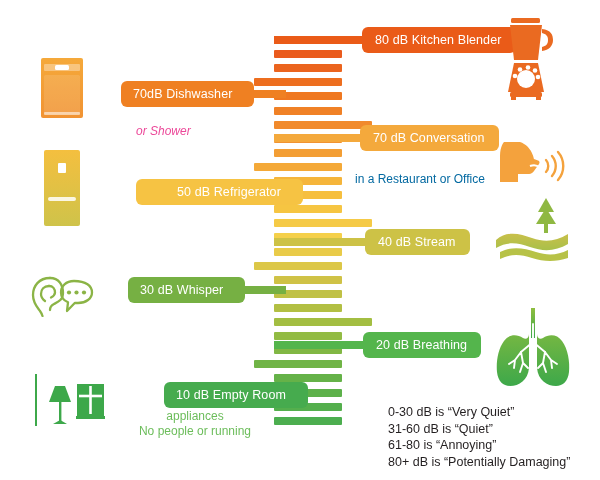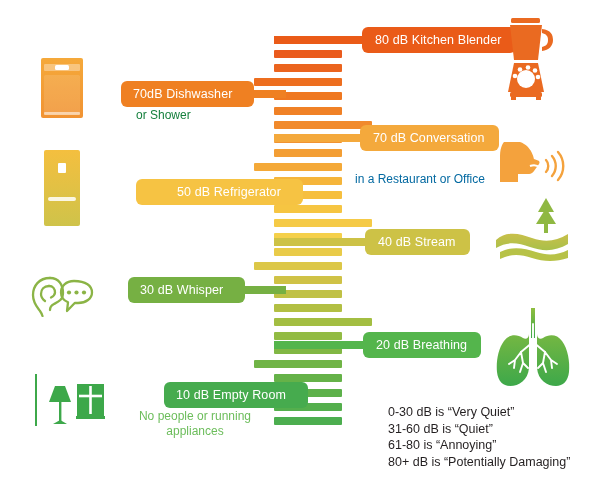--- a/index.html
+++ b/index.html
@@ -78,21 +78,21 @@
 
   <div class="stub" style="left:274px;top:36px;width:96px;background:#ea5b18;"></div>
   <div class="pill right" style="left:362px;top:27px;background:#ea5b18;">
     <span>80 dB Kitchen Blender</span>
   </div>
 
   <div class="stub" style="left:228px;top:90px;width:58px;background:#ef8022;"></div>
   <div class="pill left" style="left:121px;top:81px;background:#ef8022;">
     <span>70dB Dishwasher</span>
   </div>
-  <div class="sub" style="left:136px;top:108px;color:#15803d;">or Shower</div>
+  <div class="sub" style="left:136px;top:124px;color:#ec4899;font-style:italic;">or Shower</div>
 
   <div class="stub" style="left:274px;top:134px;width:92px;background:#f4a93c;"></div>
   <div class="pill right" style="left:360px;top:125px;background:#f4a93c;">
     <span>70 dB Conversation</span>
   </div>
   <div class="sub" style="left:355px;top:172px;color:#0369a1;">in a Restaurant or Office</div>
 
   <div class="stub" style="left:228px;top:188px;width:58px;background:#f6c343;"></div>
   <div class="pill left" style="left:136px;top:179px;background:#f6c343;padding-left:41px;">
     <span>50 dB Refrigerator</span>
@@ -111,22 +111,22 @@
   <div class="stub" style="left:274px;top:341px;width:94px;background:#54b54c;"></div>
   <div class="pill right" style="left:363px;top:332px;background:#54b54c;">
     <span>20 dB Breathing</span>
   </div>
 
   <div class="stub" style="left:228px;top:391px;width:58px;background:#46ab4e;"></div>
   <div class="pill left" style="left:120px;top:382px;background:#46ab4e;margin-left:44px;">
     <span>10 dB Empty Room</span>
   </div>
   <div class="sub center" style="left:120px;top:409px;width:150px;color:#6cbd5b;">
+    <div>appliances</div>
     <div>No people or running</div>
-    <div>appliances</div>
   </div>
 
   <div class="legend" style="left:388px;top:404px;">
     <div>0-30 dB is “Very Quiet”</div>
     <div>31-60 dB is “Quiet”</div>
     <div>61-80 is “Annoying”</div>
     <div>80+ dB is “Potentially Damaging”</div>
   </div>
 
   <div class="icon" style="left:40px;top:57px;">

